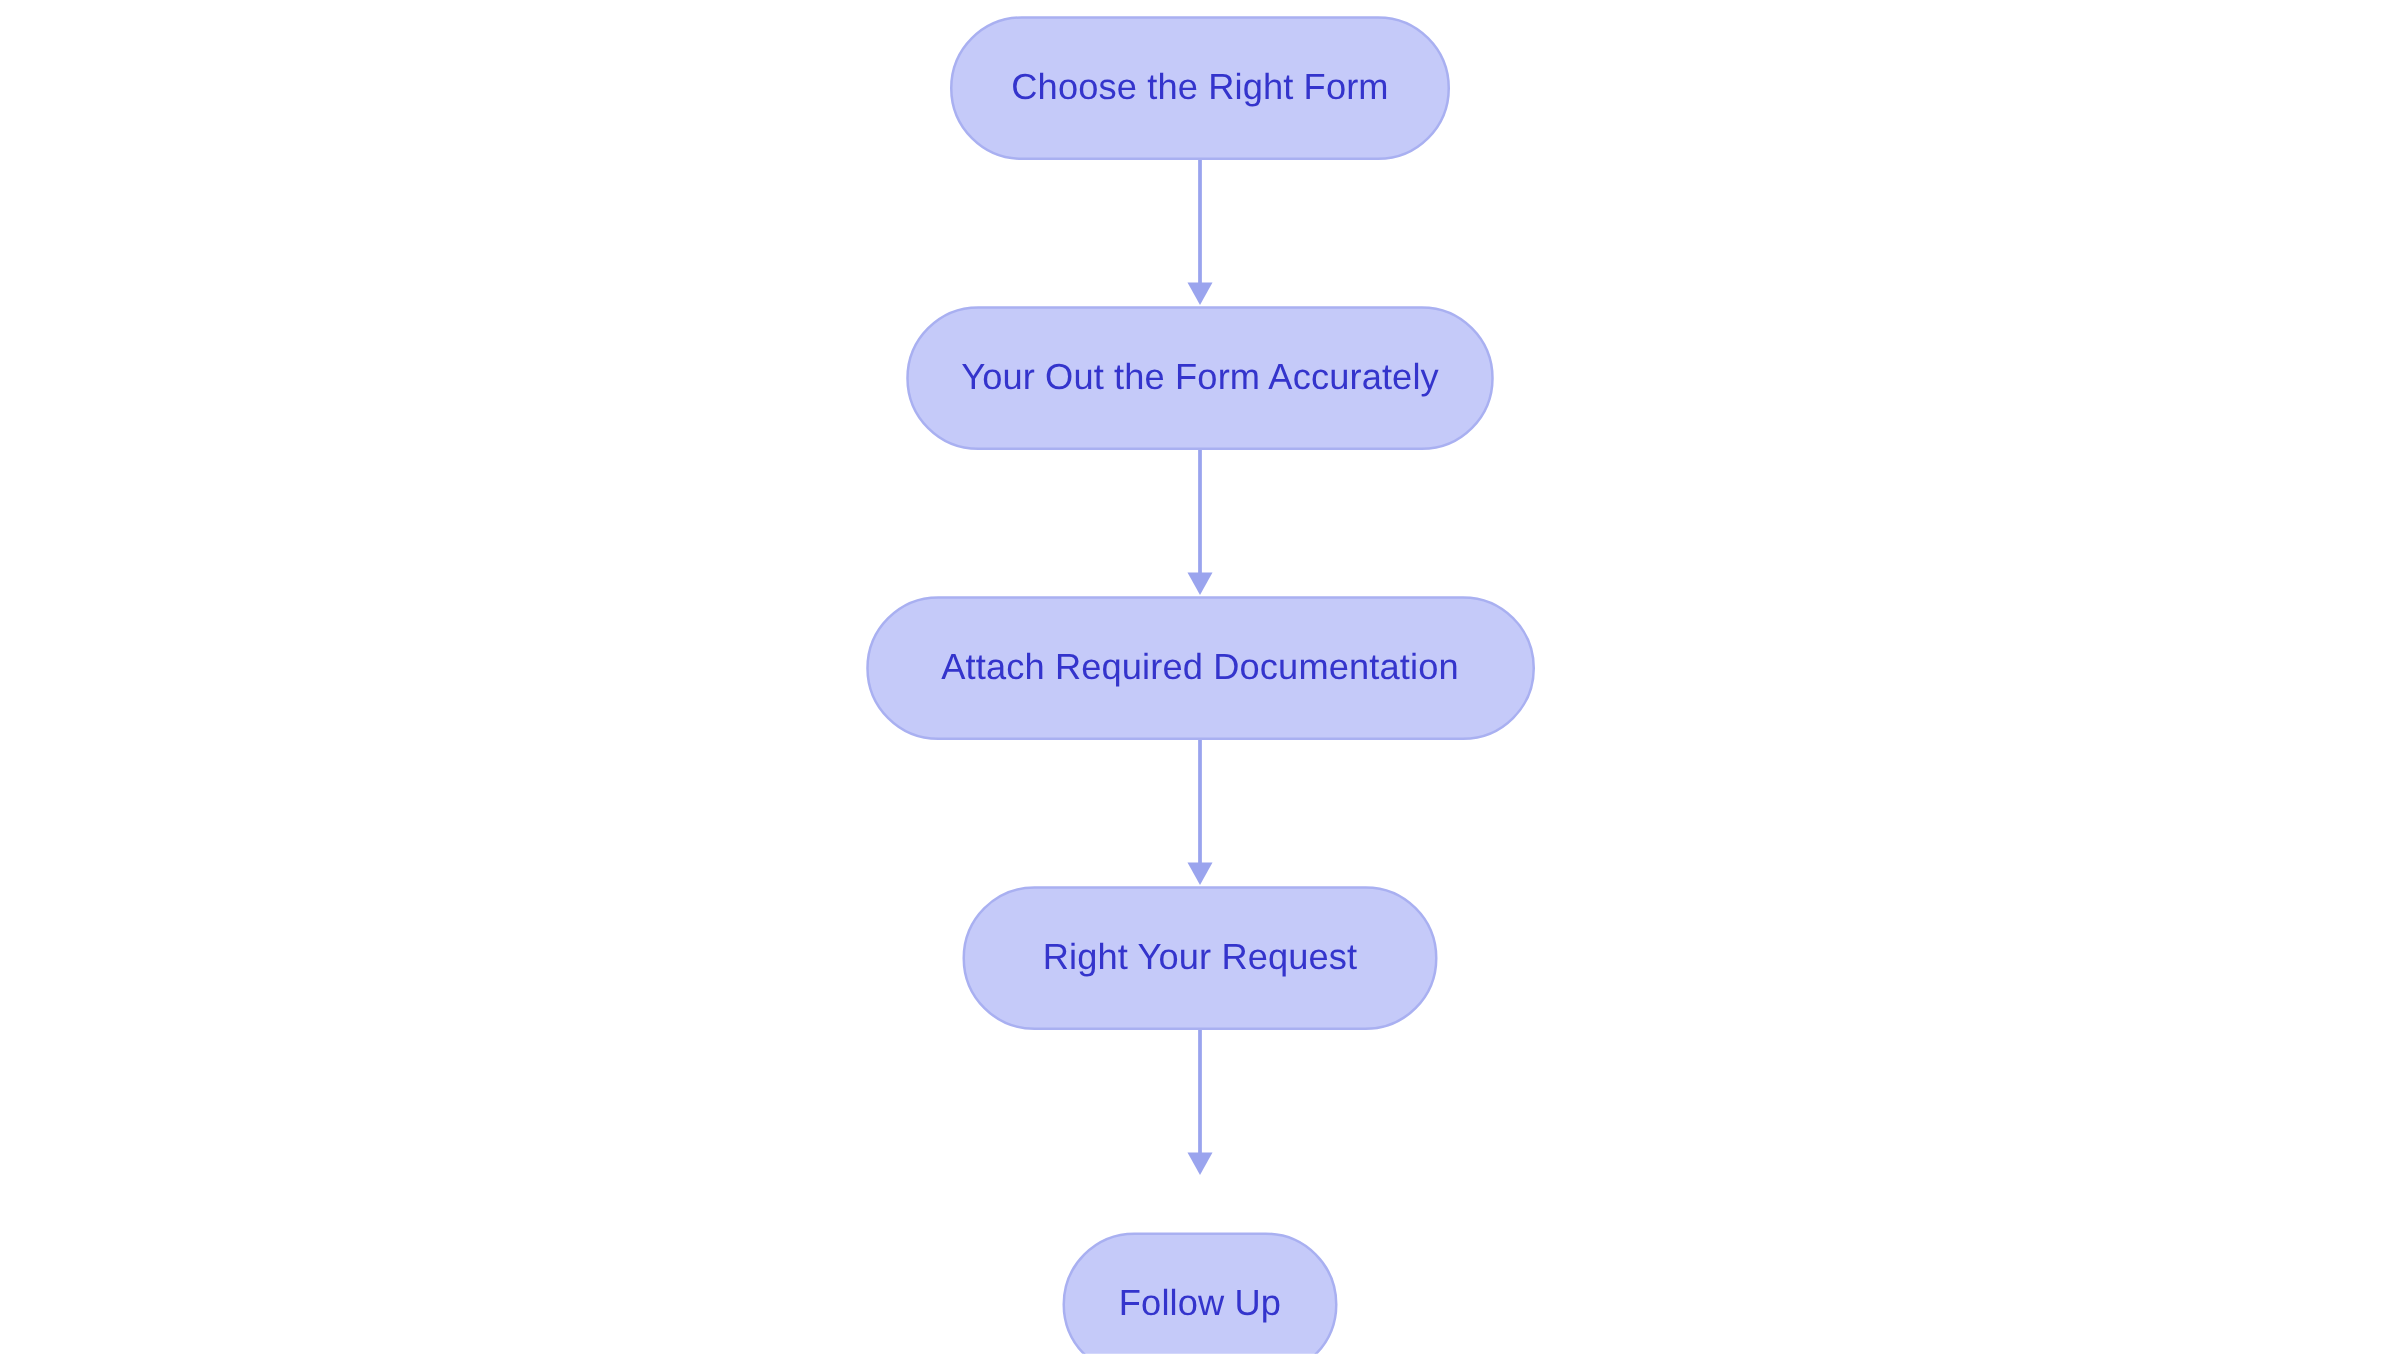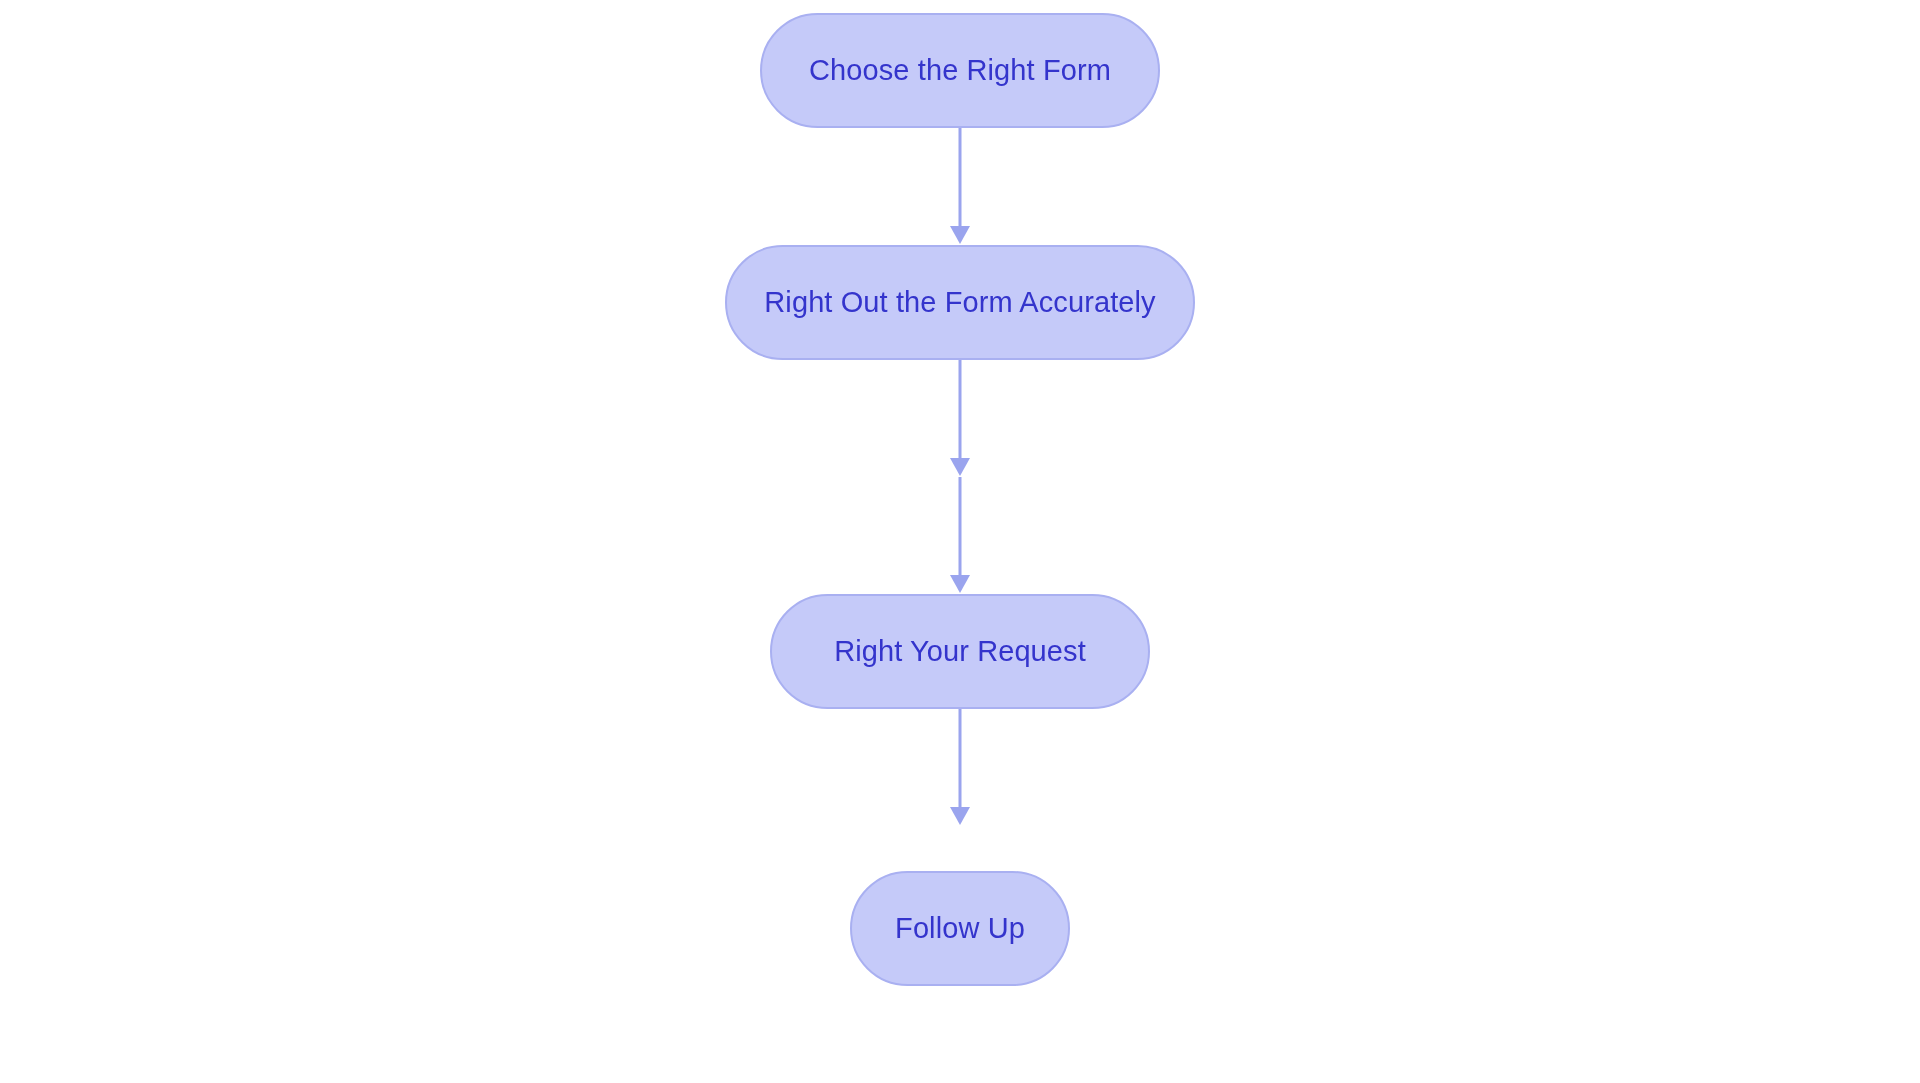--- a/index.html
+++ b/index.html
@@ -95,28 +95,31 @@
     <div class="node node-1">
       <span class="node-label">Choose the Right Form</span>
     </div>
 
     <div class="connector">
       <div class="connector-line"></div>
       <div class="connector-head"></div>
     </div>
 
     <div class="node node-2">
-      <span class="node-label">Right Out the Form Accurately</span>
+      <span class="node-label">Your Out the Form Accurately</span>
     </div>
 
     <div class="connector">
       <div class="connector-line"></div>
       <div class="connector-head"></div>
     </div>
 
+    <div class="node node-3">
+      <span class="node-label">Attach Required Documentation</span>
+    </div>
 
     <div class="connector">
       <div class="connector-line"></div>
       <div class="connector-head"></div>
     </div>
 
     <div class="node node-4">
       <span class="node-label">Right Your Request</span>
     </div>
 

